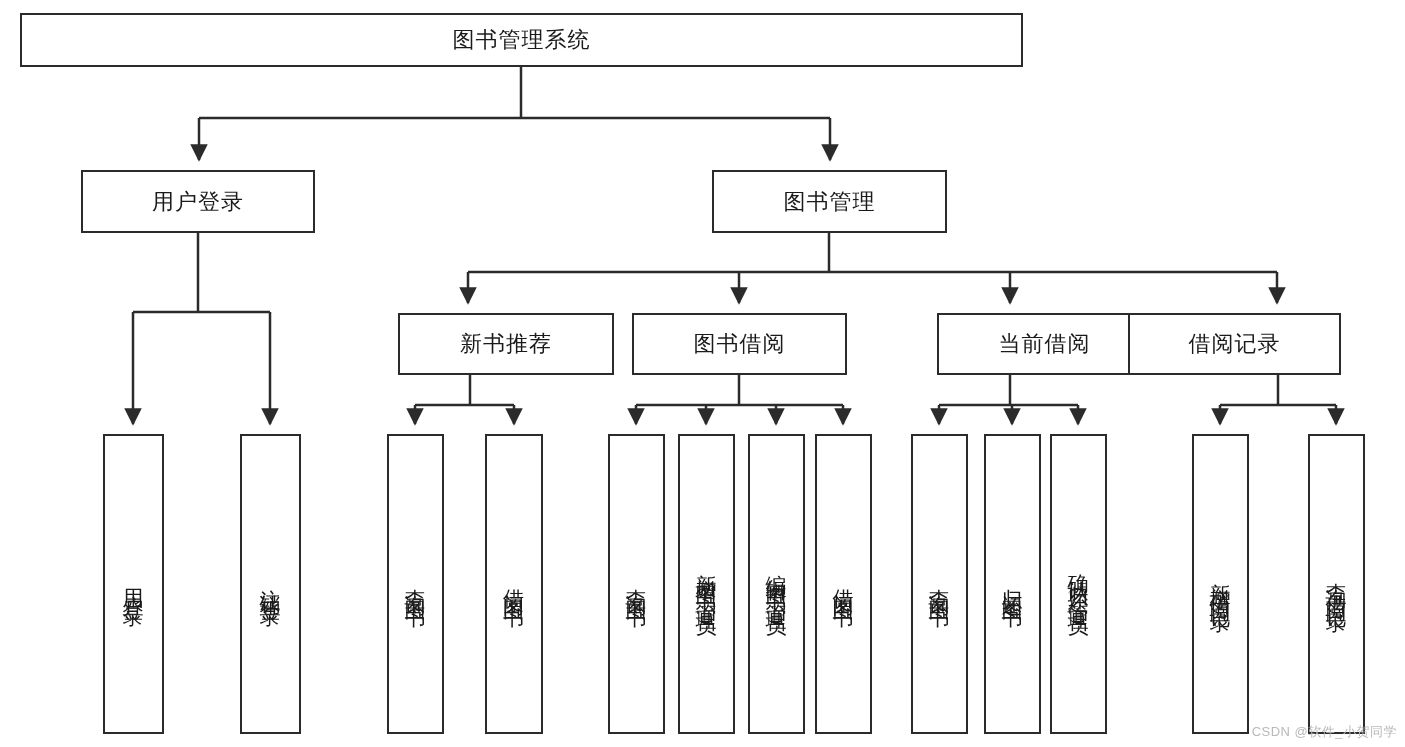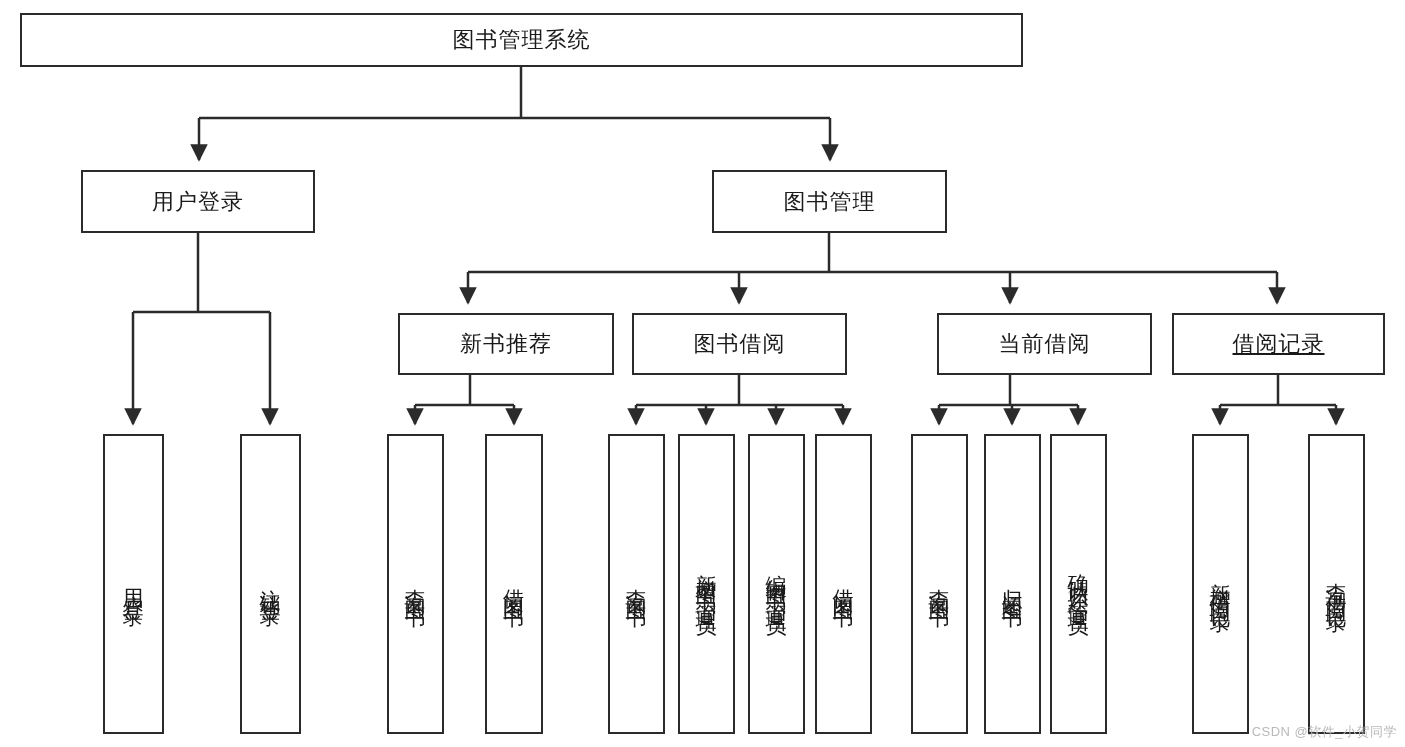--- a/index.html
+++ b/index.html
@@ -131,21 +131,21 @@
 
   <div class="node h" style="left: 362px; top: 313px; width: 216px; height: 62px; margin-left: 36px;">
     <span>新书推荐</span>
   </div>
   <div class="node h" style="left: 632px; top: 313px; width: 215px; height: 62px;">
     <span>图书借阅</span>
   </div>
   <div class="node h" style="left: 903px; top: 313px; width: 215px; height: 62px; margin-left: 34px;">
     <span>当前借阅</span>
   </div>
-  <div class="node h" style="left: 1172px; top: 313px; width: 213px; height: 62px; text-decoration: underline;">
+  <div class="node h" style="left: 1128px; top: 313px; width: 213px; height: 62px;">
     <span>借阅记录</span>
   </div>
 
   <div class="node v" style="left: 103px; top: 434px; width: 61px; height: 300px;">
     <span class="vtext">用户登录</span>
   </div>
   <div class="node v" style="left: 240px; top: 434px; width: 61px; height: 300px;">
     <span class="vtext">注销登录</span>
   </div>
   <div class="node v" style="left: 387px; top: 434px; width: 57px; height: 300px;">

